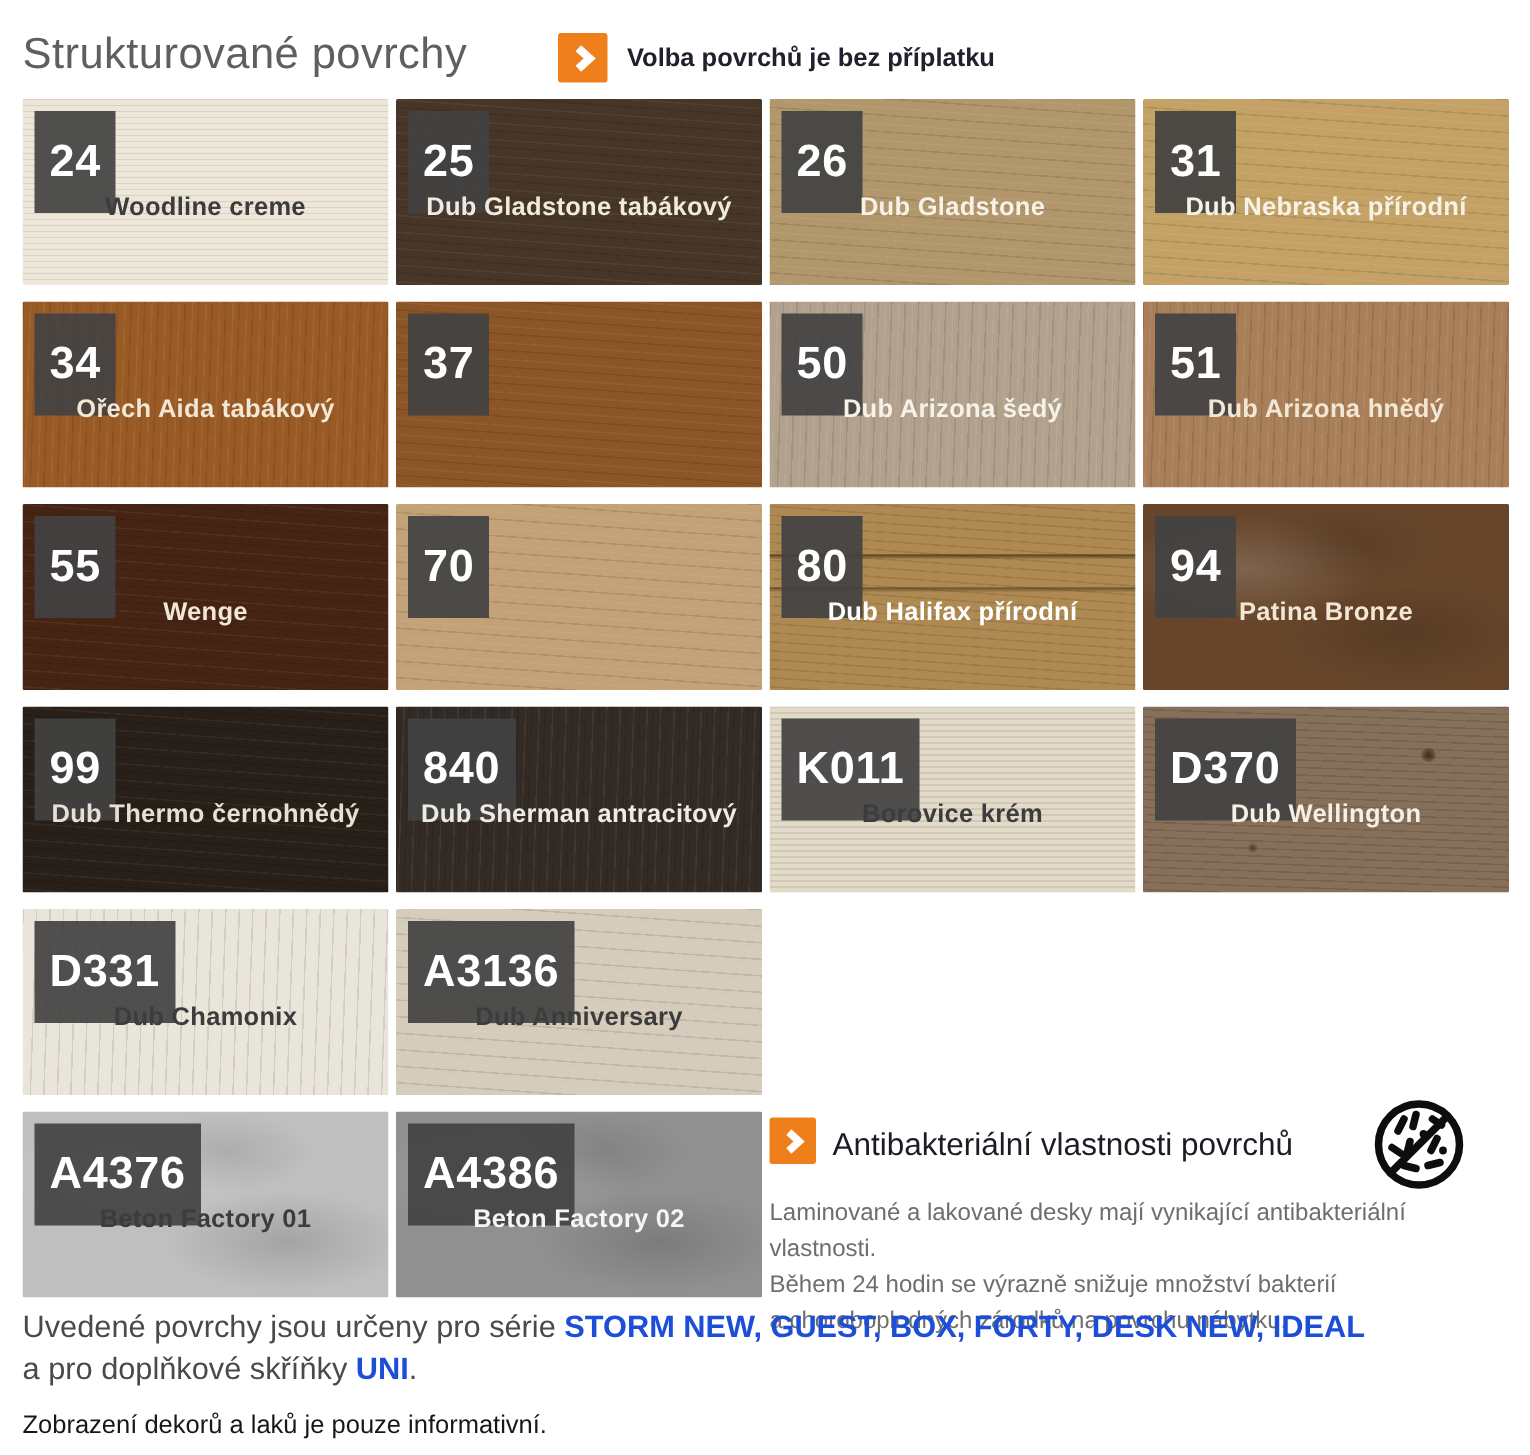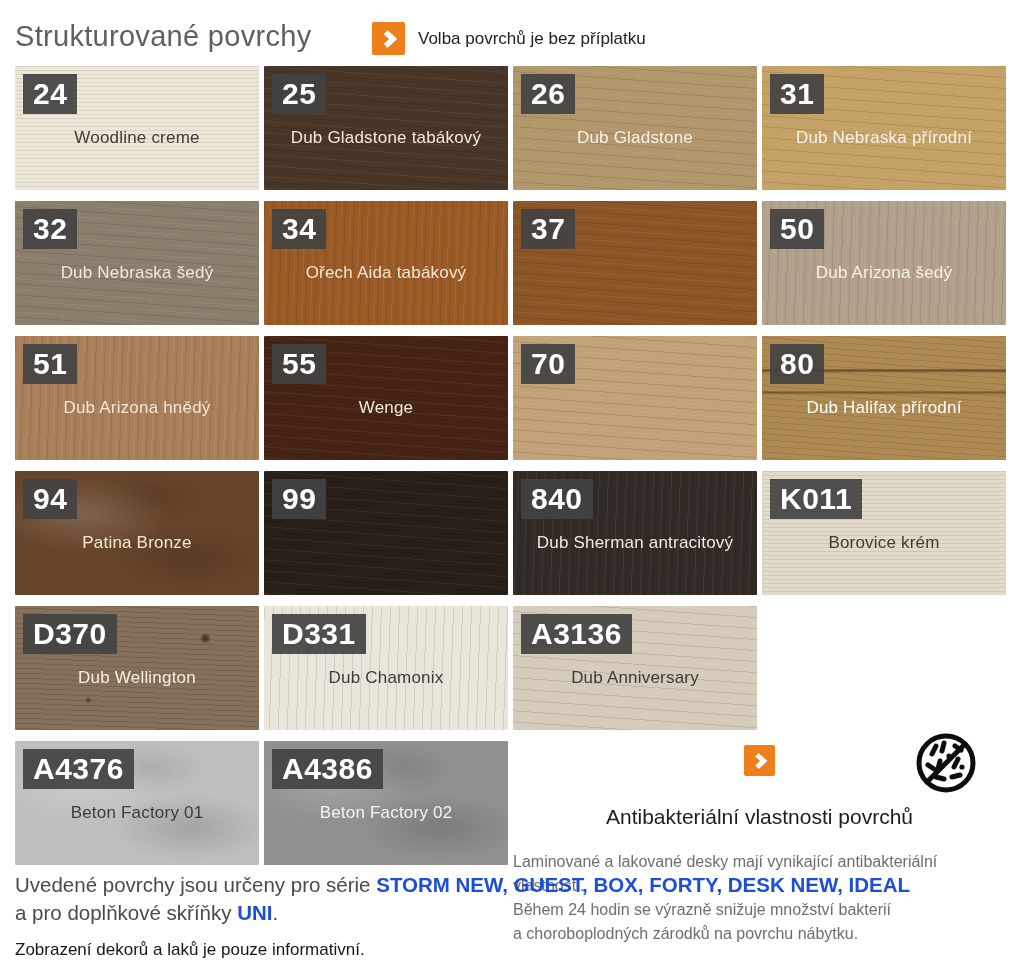--- a/index.html
+++ b/index.html
@@ -4,48 +4,48 @@
 <style>
   html,body{margin:0;padding:0;background:#fff;width:1020px;height:970px;overflow:hidden;
     font-family:"Liberation Sans", sans-serif;}
   .page{position:relative;width:1020px;height:738px;background:#fff;}
 
   
   .hdr{position:absolute;left:15px;top:14px;width:990px;height:46px;}
   .title{position:absolute;left:0;top:6px;font-size:29px;font-weight:400;color:#5f5f5f;letter-spacing:.3px;}
   .note-wrap{position:absolute;left:357px;top:8px;display:flex;align-items:center;gap:13px;}
   .orange-box{width:33px;height:33px;background:#EE7F1B;border-radius:2px;display:flex;align-items:center;justify-content:center;flex:0 0 auto;}
-  .note-text{font-size:17px;font-weight:400;color:#20202f;text-align:right;}
+  .note-text{font-size:17px;font-weight:700;color:#20202f;text-align:right;}
 
   
   .grid{position:absolute;left:15px;top:66px;display:grid;
     grid-template-columns:repeat(4,244px);grid-auto-rows:124px;gap:11px 5px;}
   .swatch{position:relative;background-color:var(--bg);border-radius:1px;overflow:hidden;}
   .code{position:absolute;top:8px;left:8px;background:rgba(66,66,66,.92);color:#fff;
-    font-size:30px;font-weight:600;line-height:36px;padding:2px 10px;letter-spacing:.5px;}
+    font-size:30px;font-weight:600;line-height:36px;padding:16px 10px;letter-spacing:.5px;}
   .sname{position:absolute;top:62px;left:0;width:100%;text-align:center;
-    font-size:17px;font-weight:400;color:var(--fg);letter-spacing:.2px;}
+    font-size:17px;font-weight:700;color:var(--fg);letter-spacing:.2px;}
 
   
   .gf{background-image:repeating-linear-gradient(180deg, rgba(120,105,75,.16) 0 1px, transparent 1px 4px);}
   .gx{background-image:repeating-linear-gradient(184deg, rgba(0,0,0,.10) 0 1px, transparent 1px 6px, rgba(255,255,255,.05) 6px 7px, transparent 7px 11px);}
   .gy{background-image:repeating-linear-gradient(92deg, rgba(0,0,0,.10) 0 1px, transparent 1px 5px, rgba(255,255,255,.06) 5px 6px, transparent 6px 9px);}
   .gm{background-image:radial-gradient(ellipse 60% 50% at 28% 35%, rgba(255,255,255,.16), transparent 60%),
       radial-gradient(ellipse 55% 45% at 72% 70%, rgba(0,0,0,.14), transparent 60%),
       radial-gradient(ellipse 40% 35% at 55% 22%, rgba(0,0,0,.10), transparent 60%);}
   .crack{background-image:linear-gradient(to bottom, transparent 33px, rgba(50,30,8,.65) 34px, transparent 37px),
       linear-gradient(to bottom, transparent 55px, rgba(50,30,8,.5) 56px, transparent 59px),
       repeating-linear-gradient(184deg, rgba(0,0,0,.10) 0 1px, transparent 1px 6px);}
   .knots{background-image:radial-gradient(circle 7px at 78% 26%, rgba(40,25,12,.75), rgba(40,25,12,.3) 60%, transparent 72%),
       radial-gradient(circle 5px at 30% 76%, rgba(40,25,12,.6), transparent 72%),
       repeating-linear-gradient(182deg, rgba(0,0,0,.12) 0 1px, transparent 1px 5px);}
 
   
   .info{grid-column:3 / 5;grid-row:6;position:relative;}
-  .info-head{display:flex;align-items:center;gap:29px;margin-top:4px;flex-direction:column;}
+  .info-head{display:flex;align-items:flex-end;gap:11px;margin-top:4px;}
   .info-head .orange-box{width:31px;height:31px;}
   .info-title{font-size:21px;font-weight:400;color:#1c1c24;}
   .bact{position:absolute;top:-10px;right:28px;}
   .info-par{margin-top:21px;font-size:16px;line-height:24px;color:#6e6e6e;}
 
   
   .footer{position:absolute;left:15px;top:871px;width:990px;}
   .f1{font-size:20.5px;line-height:28px;color:#4a4a4a;}
   .f1 b{color:#1d4ed8;font-weight:700;}
   .f2{margin-top:13px;font-size:17px;font-weight:400;color:#171717;}
@@ -79,24 +79,20 @@
     </div>
     <div class="swatch gx" style="--bg: #B2976C; --fg: #F7F2E8;">
       <span class="code">26</span>
       <div class="sname">Dub Gladstone</div>
     </div>
     <div class="swatch gx" style="--bg: #C4A266; --fg: #F7F2E8;">
       <span class="code">31</span>
       <div class="sname">Dub Nebraska přírodní</div>
     </div>
 
-    <div class="swatch gx" style="--bg: #8C7E6C; --fg: #F2EADF;">
-      <span class="code">32</span>
-      <div class="sname">Dub Nebraska šedý</div>
-    </div>
     <div class="swatch gy" style="--bg: #9A5A26; --fg: #F2E7D5;">
       <span class="code">34</span>
       <div class="sname">Ořech Aida tabákový</div>
     </div>
     <div class="swatch gx" style="--bg: #8C5526; --fg: #F2E7D5;">
       <span class="code">37</span>
     </div>
     <div class="swatch gy" style="--bg: #B2A28D; --fg: #F7F2E8;">
       <span class="code">50</span>
       <div class="sname">Dub Arizona šedý</div>
@@ -117,20 +113,21 @@
       <span class="code">80</span>
       <div class="sname">Dub Halifax přírodní</div>
     </div>
 
     <div class="swatch gm" style="--bg: #66452A; --fg: #F2E7D5;">
       <span class="code">94</span>
       <div class="sname">Patina Bronze</div>
     </div>
     <div class="swatch gx" style="--bg: #271F18; --fg: #E8E0D4;">
       <span class="code">99</span>
+      <div class="sname">Dub Thermo černohnědý</div>
     </div>
     <div class="swatch gy" style="--bg: #322A25; --fg: #EFEAE2;">
       <span class="code">840</span>
       <div class="sname">Dub Sherman antracitový</div>
     </div>
     <div class="swatch gf" style="--bg: #E2DBC9; --fg: #3C3C3C;">
       <span class="code">K011</span>
       <div class="sname">Borovice krém</div>
     </div>
 

